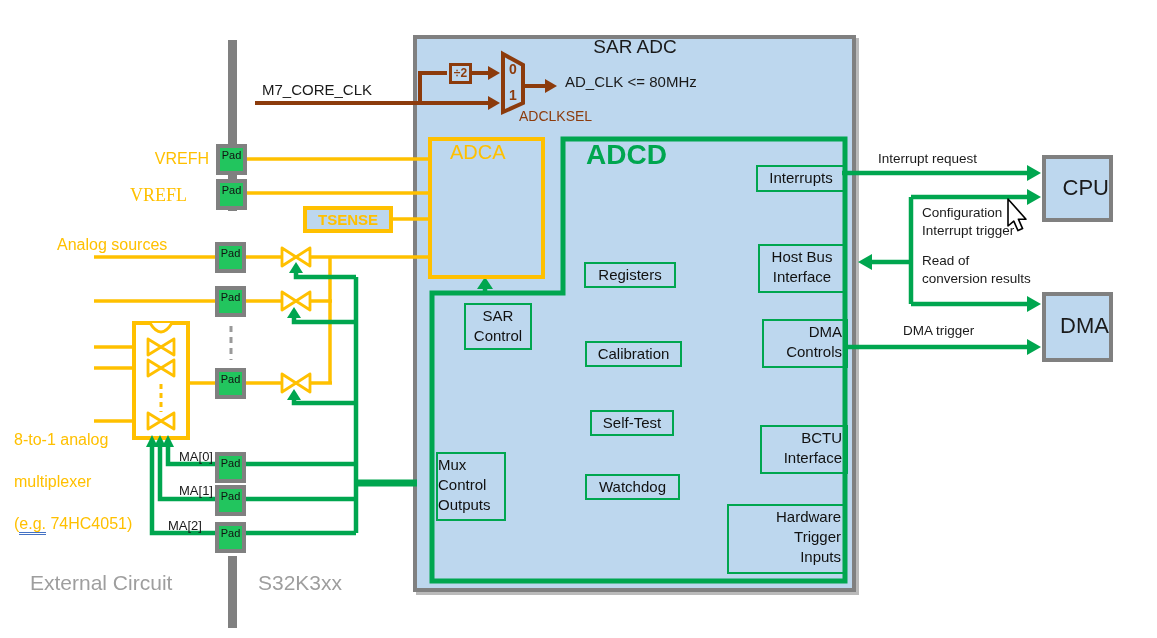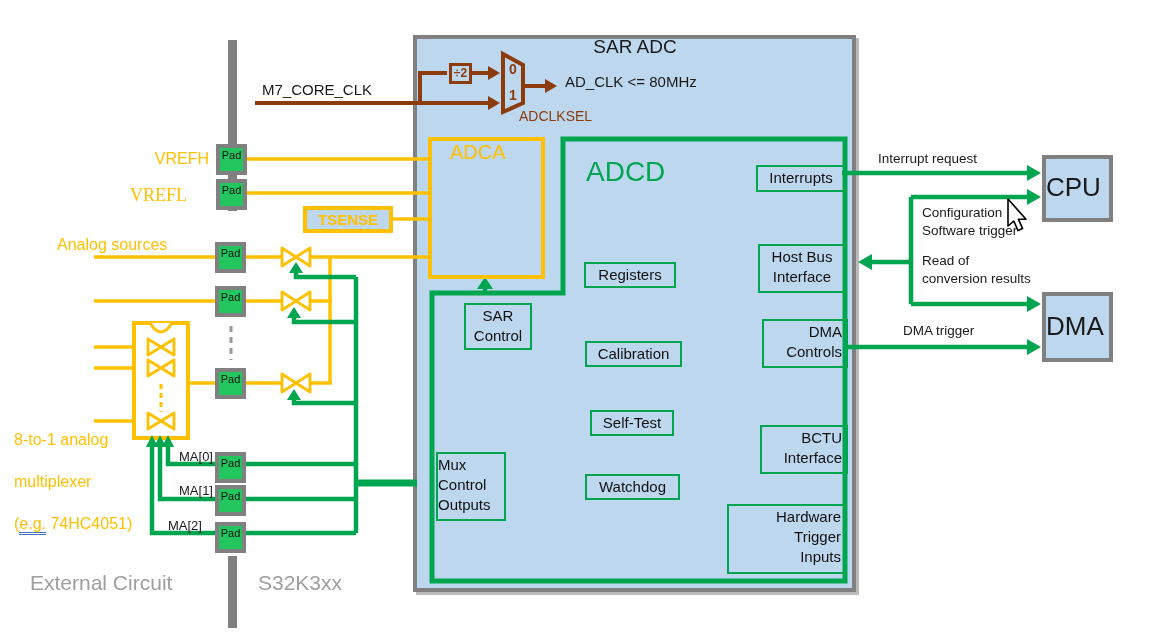--- a/index.html
+++ b/index.html
@@ -17,21 +17,21 @@
   .bar{left:228px;width:9px;background:#808080;z-index:1;}
   
   .pad{width:23px;height:22px;border:4px solid #808080;background:#22c55e;
        font-size:11px;text-align:center;padding-top:1px;z-index:3;color:#111;}
   .adca{left:428px;top:137px;width:109px;height:134px;border:4px solid #FFC000;
         background:#BDD7EE;z-index:3;}
   .tsense{left:303px;top:206px;width:82px;height:19px;border:4px solid #FFC000;
         background:#BDD7EE;z-index:3;color:#FFC000;font-size:15px;font-weight:bold;
         text-align:center;line-height:19px;}
   .cpubox{width:63px;border:4px solid #808080;background:#BDD7EE;z-index:3;
-        font-size:26px;text-align:left;}
+        font-size:22px;text-align:right;}
   .divbox{left:449px;top:63px;width:17px;height:15px;border:3px solid #8C3B0C;
         z-index:4;color:#8C3B0C;font-size:12px;font-weight:bold;text-align:center;
         line-height:15px;}
   
   .gbox{border:2px solid #00A64F;color:#111;font-size:15px;line-height:20px;
         white-space:pre-line;z-index:4;text-align:center;padding-top:1px;}
   .gbox.left{text-align:left;}
   .gbox.right{text-align:right;padding-right:4px;}
   svg.wires{position:absolute;left:0;top:0;z-index:2;}
   svg.top{position:absolute;left:0;top:0;z-index:10;}
@@ -182,34 +182,34 @@
 Inputs</div>
 
 <div class="abs cpubox" style="left:1042px;top:155px;height:59px;line-height:57px;">CPU</div>
 <div class="abs cpubox" style="left:1042px;top:292px;height:62px;line-height:60px;">DMA</div>
 
 <div class="lbl" style="left:555px;top:36px;width:160px;text-align:center;font-size:19px;z-index:5;">SAR ADC</div>
 <div class="lbl" style="left:262px;top:81px;font-size:15px;z-index:5;">M7_CORE_CLK</div>
 <div class="lbl" style="left:565px;top:73px;font-size:15px;z-index:5;">AD_CLK &lt;= 80MHz</div>
 <div class="lbl brown" style="left:519px;top:108px;font-size:14px;z-index:5;">ADCLKSEL</div>
 <div class="lbl yellow" style="left:450px;top:141px;font-size:20px;z-index:5;">ADCA</div>
-<div class="lbl green" style="left:586px;top:138px;font-size:28px;font-weight:normal;z-index:5;margin-top:17px;">ADCD</div>
+<div class="lbl green" style="left:586px;top:138px;font-size:28px;font-weight:bold;z-index:5;">ADCD</div>
 <div class="lbl yellow" style="left:130px;top:150px;width:79px;text-align:right;font-size:16px;z-index:5;">VREFH</div>
 <div class="lbl yellow" style="left:130px;top:185px;width:79px;font-size:18px;z-index:5;font-family:Liberation Serif, serif;">VREFL</div>
 <div class="lbl yellow" style="left:57px;top:236px;font-size:16px;z-index:5;">Analog sources</div>
 <div class="lbl yellow" style="left:14px;top:429px;font-size:16px;line-height:21px;z-index:5;"><span>8-to-1 analog</span><br>
 <span>multiplexer</span><br>
 <span>(</span><span class="eg">e.g.</span><span> 74HC4051)</span></div>
 <div class="lbl" style="left:168px;top:449px;width:45px;text-align:right;font-size:13px;z-index:5;">MA[0]</div>
 <div class="lbl" style="left:168px;top:483px;width:45px;text-align:right;font-size:13px;z-index:5;">MA[1]</div>
 <div class="lbl" style="left:168px;top:518px;width:45px;text-align:left;font-size:13px;z-index:5;">MA[2]</div>
 <div class="lbl grayt" style="left:30px;top:571px;font-size:21px;z-index:5;">External Circuit</div>
 <div class="lbl grayt" style="left:258px;top:571px;font-size:21px;z-index:5;">S32K3xx</div>
 <div class="lbl" style="left:878px;top:151px;font-size:13.5px;z-index:5;">Interrupt request</div>
 <div class="lbl" style="left:922px;top:204px;font-size:13.5px;line-height:18px;z-index:5;">Configuration
-Software trigger</div>
+Interrupt trigger</div>
 <div class="lbl" style="left:922px;top:252px;font-size:13.5px;line-height:18px;z-index:5;">Read of
 conversion results</div>
 <div class="lbl" style="left:903px;top:323px;font-size:13.5px;z-index:5;">DMA trigger</div>
 
 <svg class="top" width="1157" height="638" viewBox="0 0 1157 638">
   <polygon points="1008,199 1008,226 1013.8,221.2 1018,230.6 1022.6,228.6 1018.4,219.2 1026,219.2" fill="#ffffff" stroke="#000000" stroke-width="1.6" stroke-linejoin="round"></polygon>
 </svg>
 
 </body></html>

